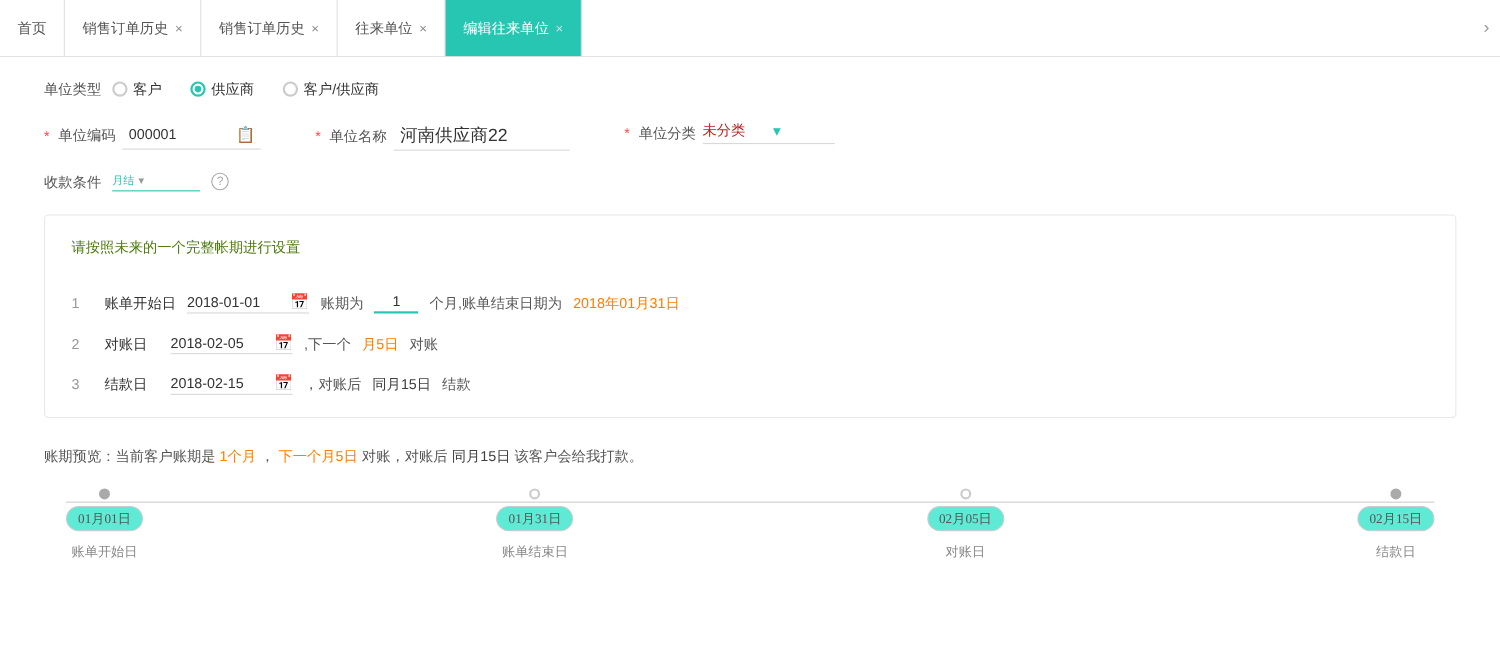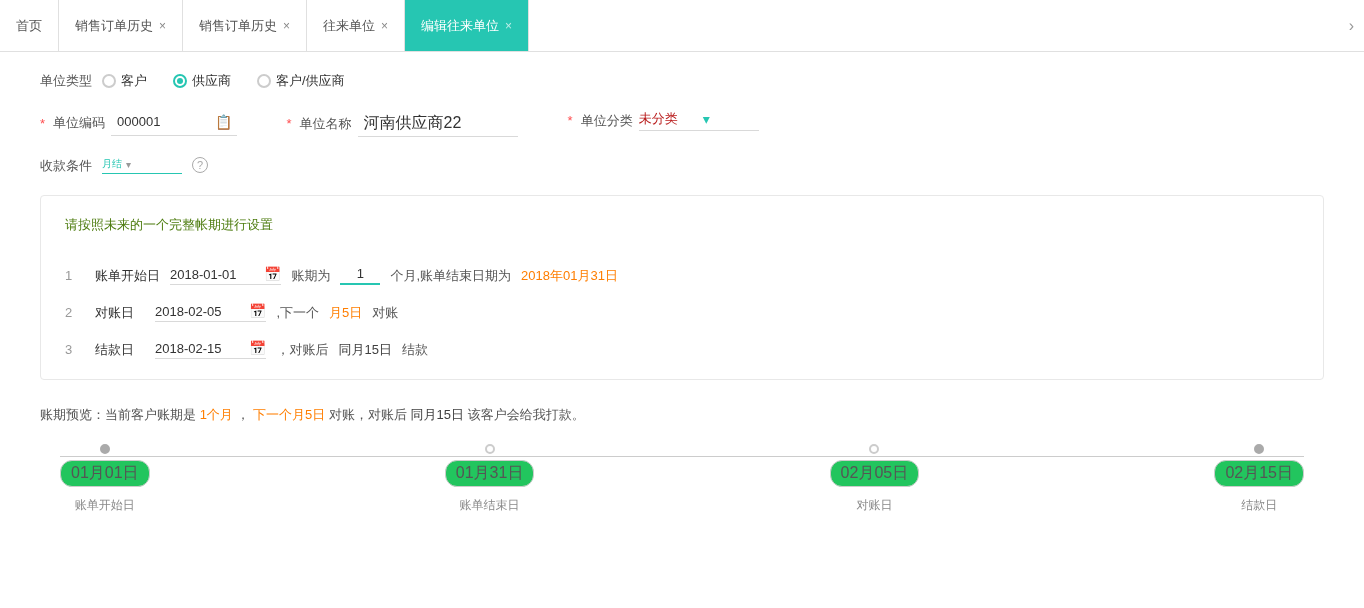--- a/index.html
+++ b/index.html
@@ -296,27 +296,28 @@
       height: 10px;
       border-radius: 50%;
       background: #fff;
       border: 2px solid #ccc;
       position: relative;
       z-index: 1;
     }
     .timeline-dot.start { border-color: #aaa; background: #aaa; }
     .timeline-dot.end { border-color: #aaa; background: #aaa; }
     .timeline-badge {
-      background: #22c55e;
+      background: #5eead4;
       border: 1px solid #ccc;
       border-radius: 12px;
       padding: 2px 10px;
-      font-size: 16px;
+      font-size: 12px;
       color: #555;
       white-space: nowrap;
+      font-family: Liberation Serif, serif;
     }
     .timeline-label {
       font-size: 12px;
       color: #888;
       margin-top: 4px;
     }
   </style>
 </head>
 <body>
 

